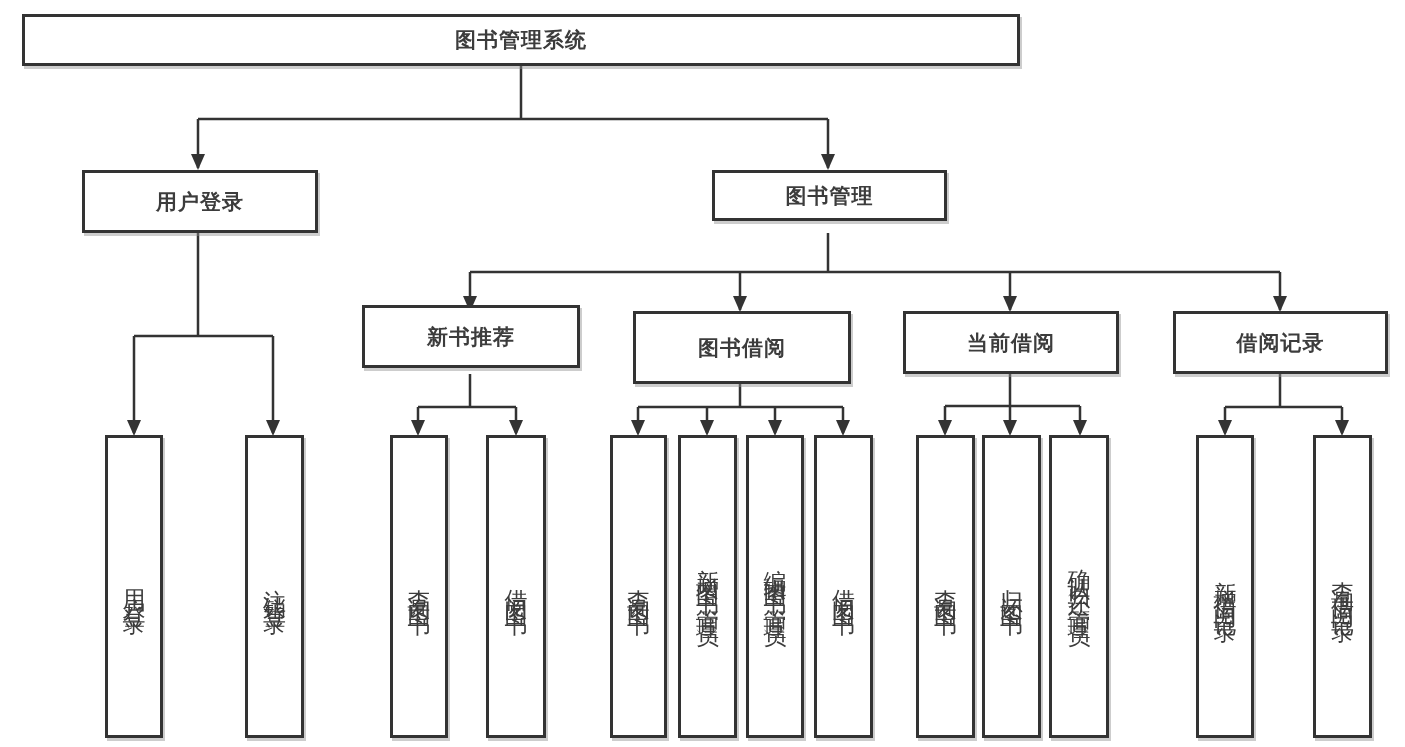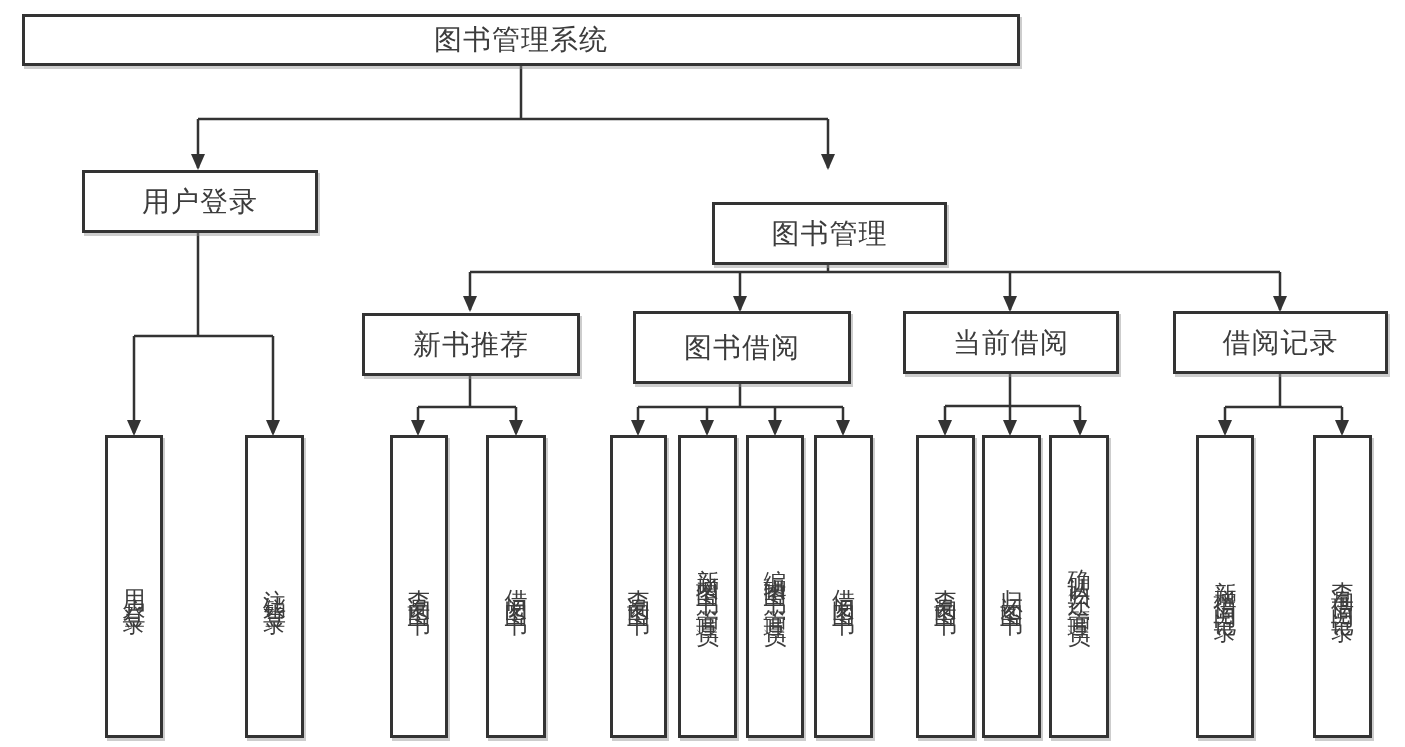--- a/index.html
+++ b/index.html
@@ -20,21 +20,21 @@
   svg.connectors{ position:absolute; left:0; top:0; pointer-events:none; }
   .box{
     position:absolute;
     background:#ffffff;
     border:3px solid var(--line);
     display:flex; align-items:center; justify-content:center;
     color:var(--text);
     box-shadow:2px 3px 0 rgba(145,145,145,0.45);
     text-align:center;
   }
-  .h{ font-size:28px; letter-spacing:1px; }
+  .h{ font-size:21px; letter-spacing:1px;font-weight:bold; }
   .leaf{
     writing-mode:vertical-rl;
     text-orientation:mixed;
     font-size:23px;
     letter-spacing:8px;
     line-height:1;
     padding:4px 0;
   }
   .watermark{
     position:absolute;
@@ -86,23 +86,23 @@
       <polygon points="1003,420 1017,420 1010,436"></polygon>
       <polygon points="1073,420 1087,420 1080,436"></polygon>
       <polygon points="1218,420 1232,420 1225,436"></polygon>
       <polygon points="1335,420 1349,420 1342,436"></polygon>
     </g>
   </svg>
 
   <div class="box h" style="left:22px; top:14px; width:998px; height:52px;">图书管理系统</div>
 
   <div class="box h" style="left:82px; top:170px; width:236px; height:63px;">用户登录</div>
-  <div class="box h" style="left:712px; top:170px; width:235px; height:63px;margin-top:32px;">图书管理</div>
+  <div class="box h" style="left:712px; top:170px; width:235px; height:51px;">图书管理</div>
 
-  <div class="box h" style="left:362px; top:313px; width:218px; height:63px;">新书推荐</div>
+  <div class="box h" style="left:362px; top:305px; width:218px; height:63px;">新书推荐</div>
   <div class="box h" style="left:633px; top:311px; width:218px; height:73px;">图书借阅</div>
   <div class="box h" style="left:903px; top:311px; width:216px; height:63px;">当前借阅</div>
   <div class="box h" style="left:1173px; top:311px; width:215px; height:63px;">借阅记录</div>
 
   <div class="box leaf" style="left:105px; top:435px; width:58px; height:303px;">用户登录</div>
   <div class="box leaf" style="left:245px; top:435px; width:59px; height:303px;">注销登录</div>
 
   <div class="box leaf" style="left:390px; top:435px; width:58px; height:303px;">查询图书</div>
   <div class="box leaf" style="left:486px; top:435px; width:60px; height:303px;">借阅图书</div>
 

